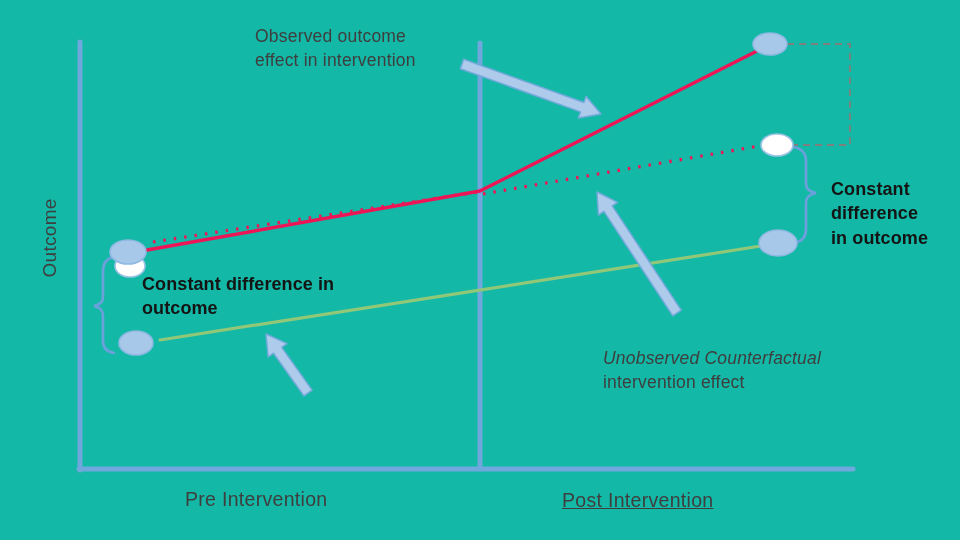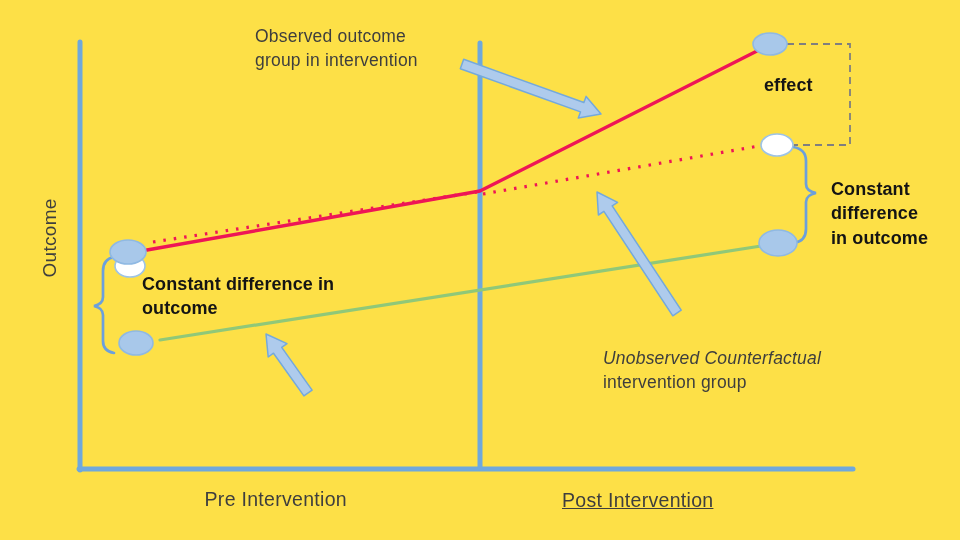--- a/index.html
+++ b/index.html
@@ -1,31 +1,31 @@
 <!DOCTYPE html>
 <html style="--text-dark: #3E3E3E; --text-bold: #141414;"><head>
 <meta charset="utf-8">
 <style>
   html,body{margin:0;padding:0;background:#ffffff;}
   .stage{
-    position:relative;width:960px;height:540px;background:#fde047;overflow:hidden;
+    position:relative;width:960px;height:540px;background:#14b8a6;overflow:hidden;
     font-family:"Liberation Sans",sans-serif;
   }
   svg{position:absolute;left:0;top:0;}
   .label{
     position:absolute;
     font-size:17.5px;line-height:1.36;letter-spacing:0.2px;
     color:var(--text-dark);
     white-space:nowrap;
   }
   .label.bold{font-weight:700;color:var(--text-bold);font-size:18px;letter-spacing:0.1px;}
   .label.italic-first .it{font-style:italic;}
   .axis-label{font-size:19.5px;color:var(--text-dark);letter-spacing:0.3px;}
   .ylabel{transform:rotate(-90deg);transform-origin:center;font-size:19px;}
-  .center{text-align:right;}
+  .center{text-align:left;}
 </style>
 </head>
 <body>
 
 <div class="stage">
 
   <svg id="diagram-svg" width="960" height="540" viewBox="0 0 960 540">
       <line x1="80" y1="42" x2="80" y2="470" stroke="#6FA8DC" stroke-width="5" stroke-linecap="round"></line>
       <line x1="79" y1="469" x2="853" y2="469" stroke="#6FA8DC" stroke-width="5" stroke-linecap="round"></line>
       <line x1="480" y1="43" x2="480" y2="468" stroke="#6FA8DC" stroke-width="5" stroke-linecap="round"></line>
@@ -42,41 +42,40 @@
       <ellipse cx="770" cy="44" rx="17" ry="11" fill="#A8C8EA" stroke="#8FB9E3" stroke-width="1.6"></ellipse>
       <ellipse cx="777" cy="145" rx="16" ry="11" fill="#ffffff" stroke="#9DC3E6" stroke-width="1.6"></ellipse>
       <ellipse cx="778" cy="243" rx="19" ry="13" fill="#A8C8EA" stroke="#8FB9E3" stroke-width="1.6"></ellipse>
       <polygon points="460.3,68.7 580.5,111.9 578.3,118.1 601,114 586.1,96.4 583.9,102.5 463.7,59.3" fill="#AECBEC" stroke="#74A9DC" stroke-width="1.5" stroke-linejoin="round"></polygon>
       <polygon points="681.2,310.2 612.2,205.9 617.6,202.3 597,192 598.4,215 603.9,211.4 672.8,315.8" fill="#AECBEC" stroke="#74A9DC" stroke-width="1.5" stroke-linejoin="round"></polygon>
       <polygon points="312.1,390.1 281.7,347.4 287,343.6 266,334 268.2,357 273.5,353.2 303.9,395.9" fill="#AECBEC" stroke="#74A9DC" stroke-width="1.5" stroke-linejoin="round"></polygon>
     </svg>
 
   <div class="label" style="left:255px;top:25px;">
     <div>Observed outcome</div>
-    <div>group in intervention</div>
+    <div>effect in intervention</div>
   </div>
 
   <div class="label bold" style="left:764px;top:73px;">
-    <div>effect</div>
   </div>
 
   <div class="label bold" style="left:142px;top:272px;">
     <div>Constant difference in</div>
     <div>outcome</div>
   </div>
 
   <div class="label bold" style="left:831px;top:177px;">
     <div>Constant</div>
     <div>difference</div>
     <div>in outcome</div>
   </div>
 
   <div class="label italic-first" style="left:603px;top:347px;">
     <div class="it">Unobserved Counterfactual</div>
-    <div>intervention group</div>
+    <div>intervention effect</div>
   </div>
 
 
   <div class="label axis-label ylabel" style="left:10px;top:225px;">Outcome</div>
 
   <div class="label axis-label center" style="left:185px;top:486px;width:162px;">Pre Intervention</div>
 
   <div class="label axis-label" style="left:562px;top:487px;text-decoration:underline;">Post Intervention</div>
 
 </div>

